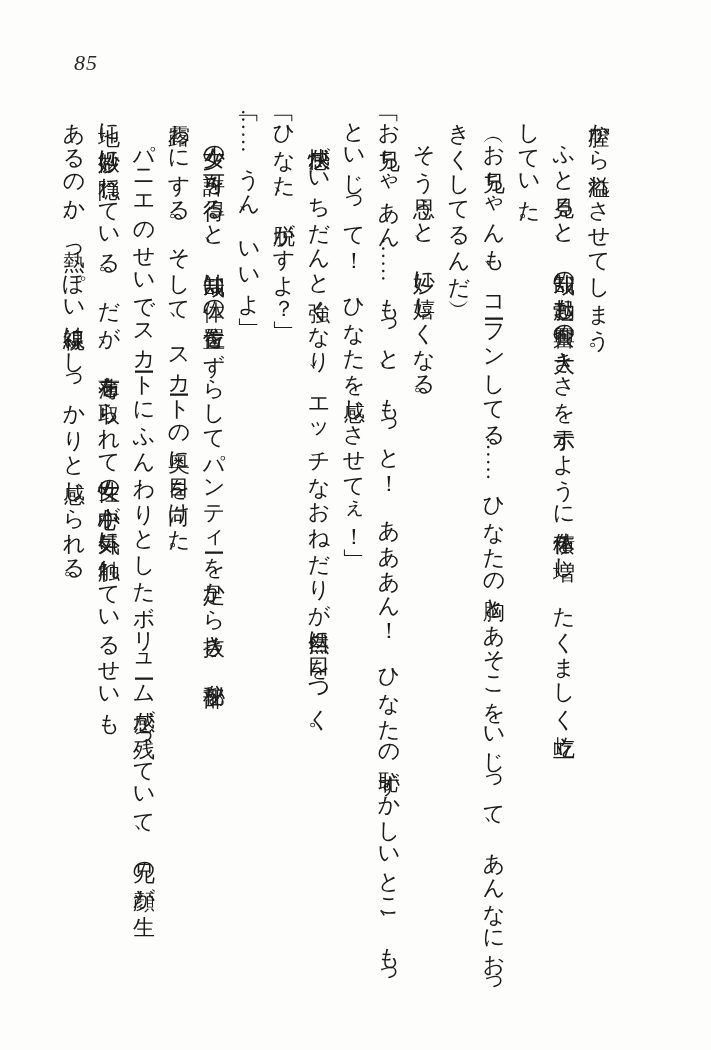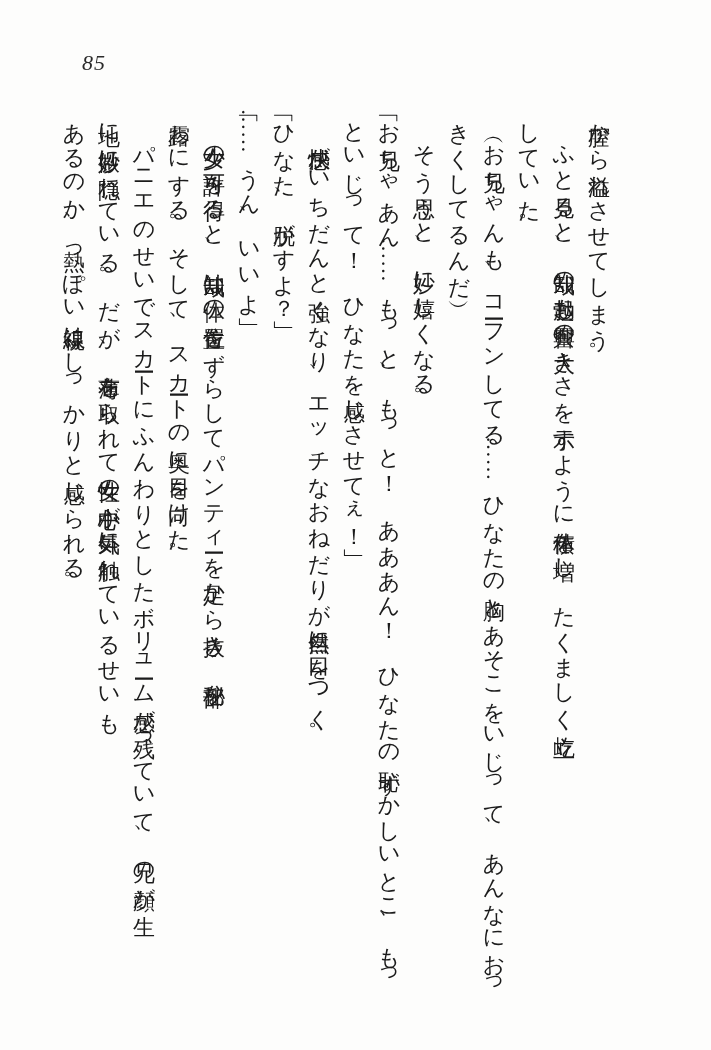--- a/index.html
+++ b/index.html
@@ -19,21 +19,20 @@
     inset: 0;
   }
   .page-number {
     position: absolute;
     top: 50px;
     left: 74px;
     font-size: 22px;
     font-style: italic;
     color: #2a2a2a;
     letter-spacing: 1px;
-    margin-left: 8px;
   }
   .text-block {
     position: absolute;
     top: 108px;
     right: 94px;
     height: 925px;
     writing-mode: vertical-rl;
     -webkit-writing-mode: vertical-rl;
     text-orientation: mixed;
     font-size: 22px;

